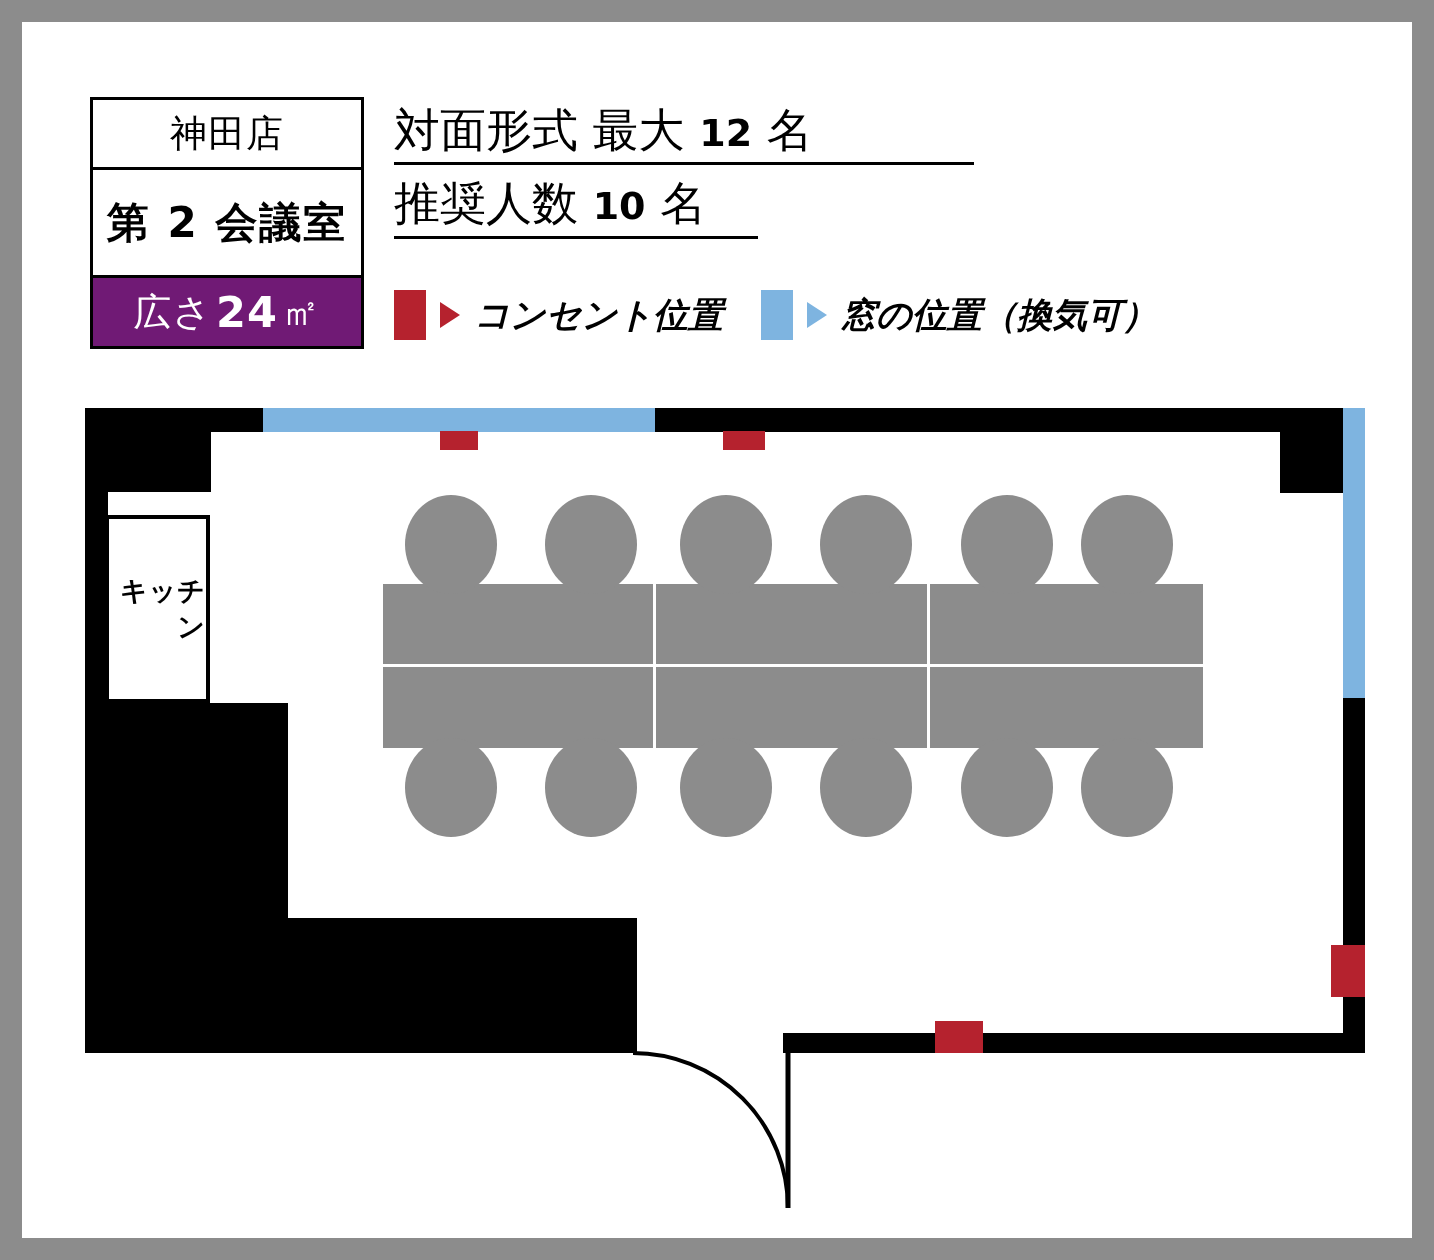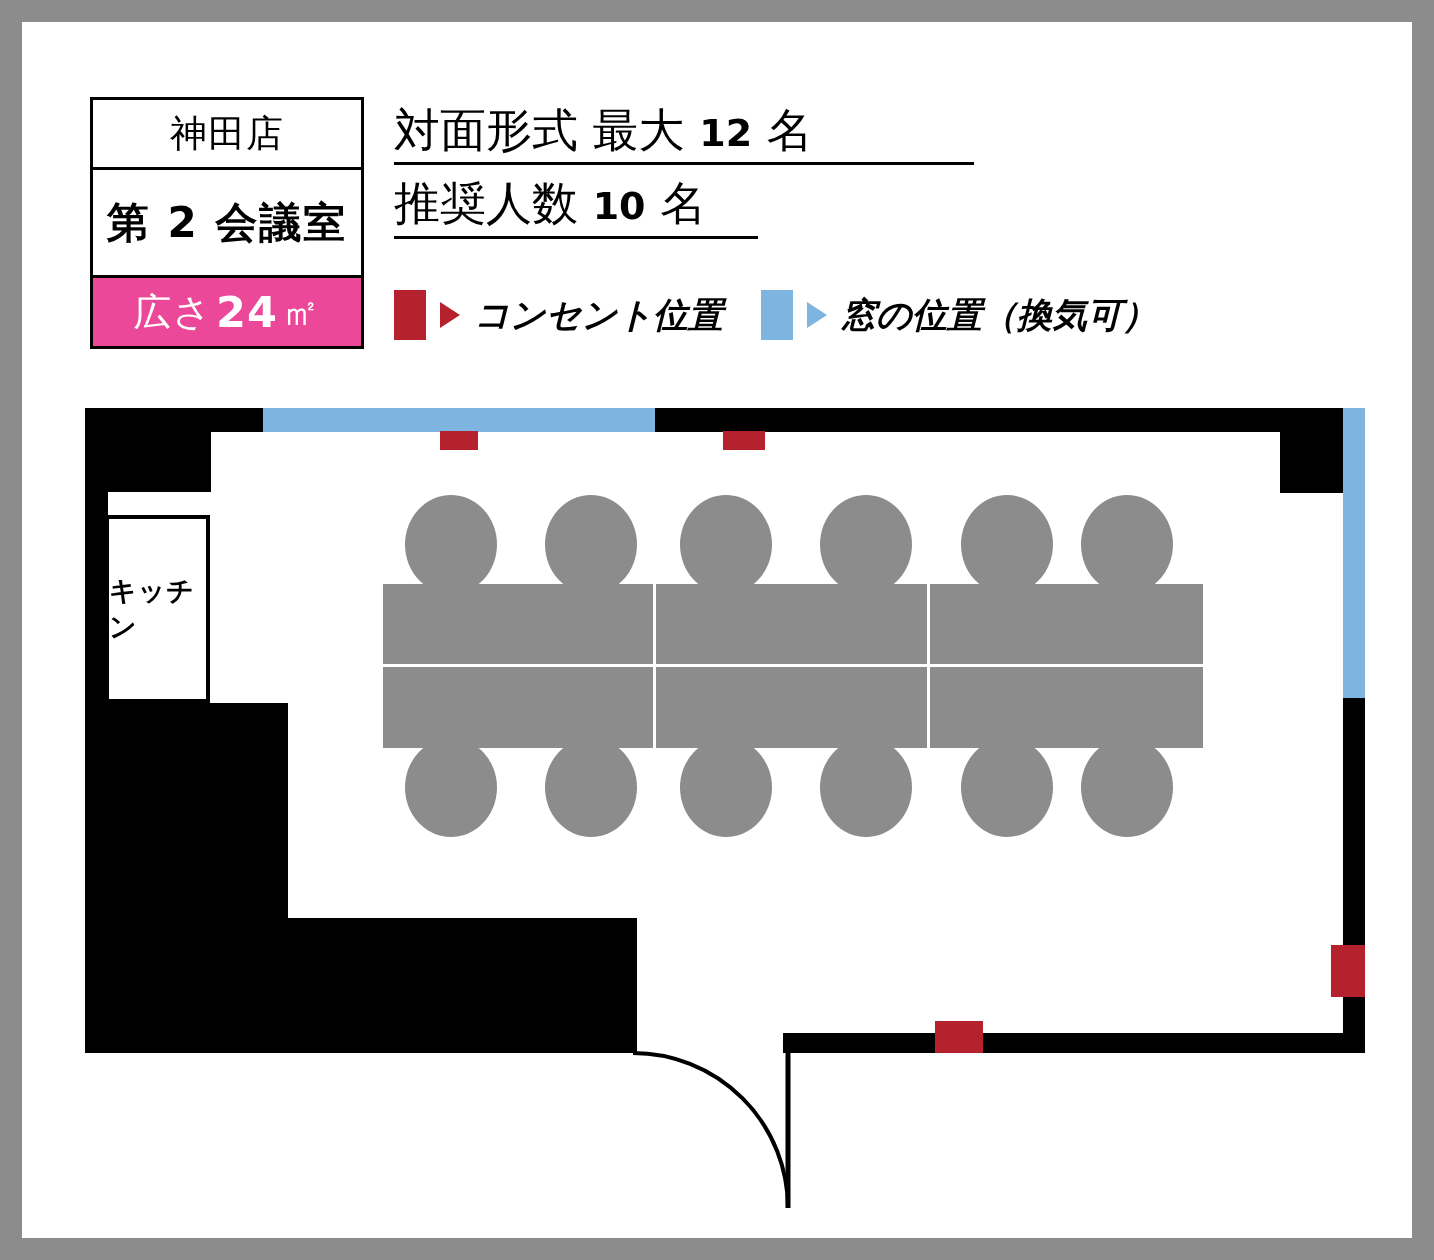--- a/index.html
+++ b/index.html
@@ -57,21 +57,21 @@
   }
   #tb-room {
     height: 108px;
     border-bottom: 3px solid #000;
     font-size: 42px;
     font-weight: bold;
     letter-spacing: 2px;
   }
   #tb-area {
     height: 68px;
-    background: #ec4899;
+    background: #701a75;
     color: #ffffff;
     font-size: 38px;
     letter-spacing: 1px;
   }
   #tb-area .num {
     font-weight: bold;
     font-size: 43px;
     padding: 0 4px;
   }
   #tb-area .unit {
@@ -158,20 +158,21 @@
     background: #8c8c8c;
     border-radius: 50%;
   }
   #kitchen-box {
     background: #ffffff;
     border: 4px solid #000000;
     box-sizing: border-box;
     display: flex;
     align-items: center;
     justify-content: center;
+    text-align: right;
   }
   #kitchen-label {
     font-size: 27px;
     font-weight: bold;
     color: #000;
     letter-spacing: 1px;
   }
 </style>
 </head>
 <body>

